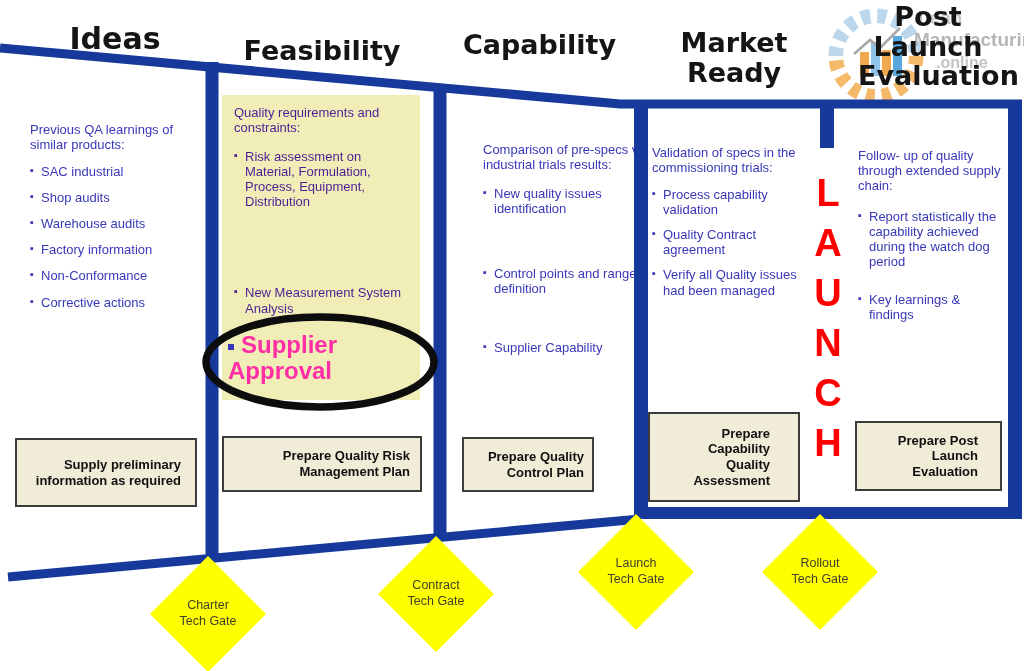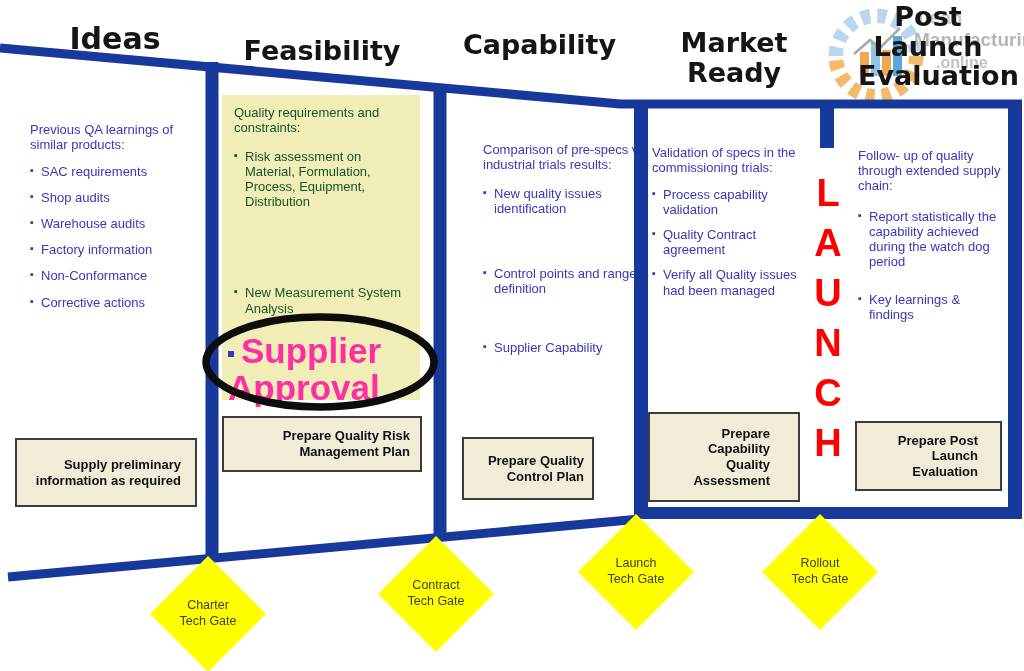--- a/index.html
+++ b/index.html
@@ -21,52 +21,52 @@
   .phase-post{left:858px;top:2px;width:140px;}
   
   .col{position:absolute;z-index:2;color:#3838b8;font-size:13px;line-height:1.16;margin-top:20px;}
   .col-ideas{left:30px;top:102px;width:164px;}
   .col-capability{left:483px;top:122px;width:168px;}
   .col-market{left:652px;top:125px;width:154px;}
   .col-post{left:858px;top:128px;width:148px;}
   .panel-yellow{
     position:absolute;z-index:1;left:222px;top:95px;width:198px;height:305px;
     background:#f0eeb6;box-sizing:border-box;padding:10px 12px;
-    color:#14532d;font-size:13px;line-height:1.16;
+    color:#4c1d95;font-size:13px;line-height:1.16;
   }
   .intro{margin:0 0 12px 0;}
   .bullet{position:relative;padding-left:11px;margin:0 0 11px 0;}
   .bullet::before{content:"▪";position:absolute;left:0;top:0;font-size:11px;}
   .feas-b1{margin-top:14px;margin-bottom:0;}
   .feas-b2{margin-top:76px;}
   .cap-b1{margin-top:14px;margin-bottom:0;}
   .cap-b2{margin-top:50px;margin-bottom:0;}
   .cap-b3{margin-top:44px;}
   .mkt .bullet{margin-bottom:10px;}
   .post-b1{margin-top:16px;margin-bottom:0;}
   .post-b2{margin-top:22px;}
   
   .supplier{
     position:absolute;z-index:2;left:228px;top:332px;width:188px;
-    color:#ff2da6;font-weight:bold;font-size:35px;line-height:1.07;
+    color:#ff2da6;font-weight:bold;font-size:24px;line-height:1.07;
     font-family:"Liberation Sans",sans-serif;
   }
   .supplier .dot{
     display:inline-block;width:6px;height:6px;background:#3838b8;
     margin-right:7px;vertical-align:middle;
   }
   
   .box{
     position:absolute;z-index:2;background:#f0ecd7;border:2px solid #3c3c3c;
     box-sizing:border-box;display:flex;align-items:center;justify-content:center;
     text-align:right;font-weight:bold;font-size:13px;color:#111;line-height:1.2;
   }
   .box-ideas{left:15px;top:438px;width:182px;height:69px;padding:2px 14px;}
-  .box-feas{left:222px;top:416px;width:200px;height:56px;padding:2px 10px;}
-  .box-cap{left:462px;top:437px;width:132px;height:63px;padding:2px 8px;}
+  .box-feas{left:222px;top:436px;width:200px;height:56px;padding:2px 10px;}
+  .box-cap{left:462px;top:437px;width:132px;height:55px;padding:2px 8px;}
   .box-mkt{left:648px;top:412px;width:152px;height:90px;padding:2px 28px;}
   .box-post{left:855px;top:421px;width:147px;height:70px;padding:2px 22px;}
   
   .lines{position:absolute;left:0;top:0;z-index:3;pointer-events:none;}
   
   .launch{
     position:absolute;z-index:2;left:806px;top:168px;width:44px;text-align:center;
     color:#fe0000;font-weight:bold;font-size:38px;line-height:50px;
     font-family:"Liberation Sans",sans-serif;
   }
@@ -106,21 +106,21 @@
   </svg>
 
   <div class="phase phase-ideas">Ideas</div>
   <div class="phase phase-feasibility">Feasibility</div>
   <div class="phase phase-capability">Capability</div>
   <div class="phase phase-market">Market Ready</div>
   <div class="phase phase-post">Post Launch Evaluation</div>
 
   <div class="col col-ideas">
     <p class="intro">Previous QA learnings of similar products:</p>
-    <div class="bullet">SAC requirements</div>
+    <div class="bullet">SAC industrial</div>
     <div class="bullet">Shop audits</div>
     <div class="bullet">Warehouse audits</div>
     <div class="bullet">Factory information</div>
     <div class="bullet">Non-Conformance</div>
     <div class="bullet">Corrective actions</div>
   </div>
 
   <div class="panel-yellow">
     <p class="intro">Quality requirements and constraints:</p>
     <div class="bullet feas-b1">Risk  assessment on Material, Formulation, Process, Equipment, Distribution</div>

